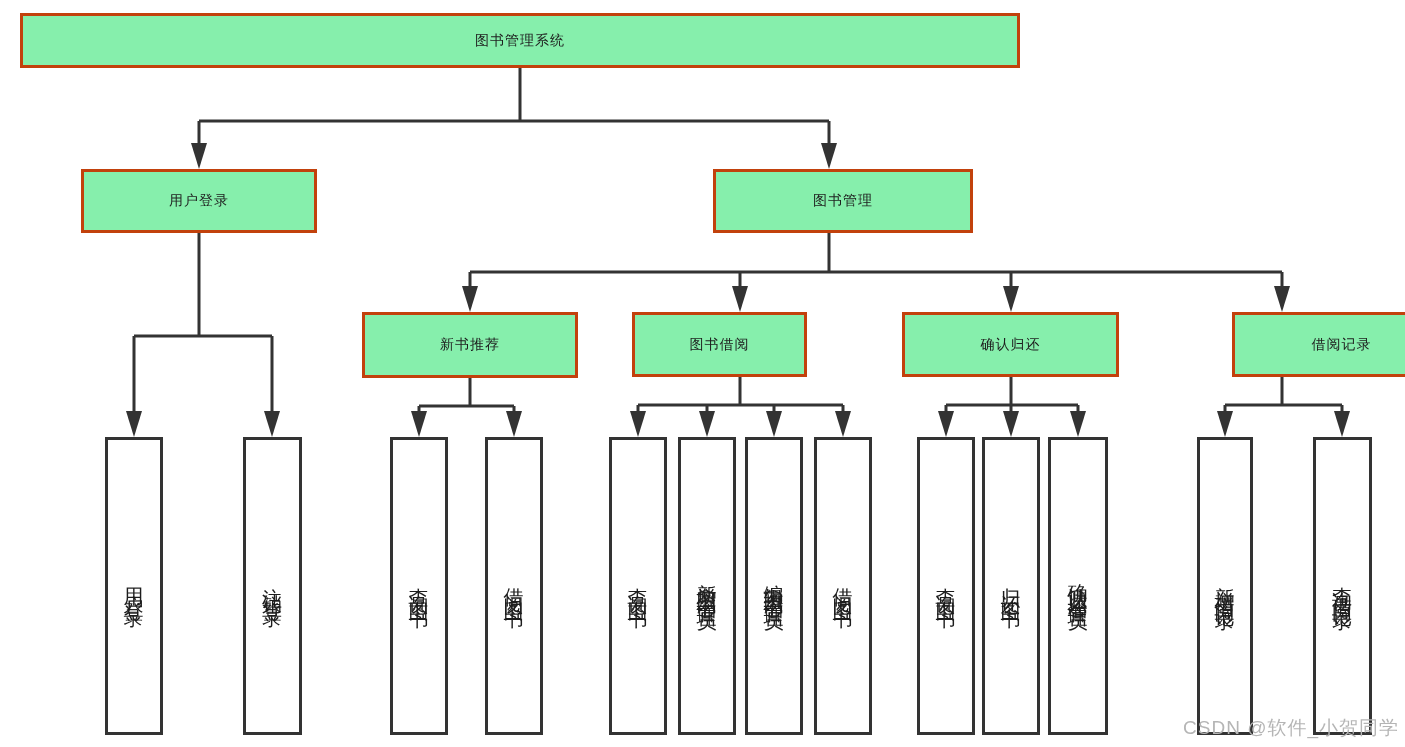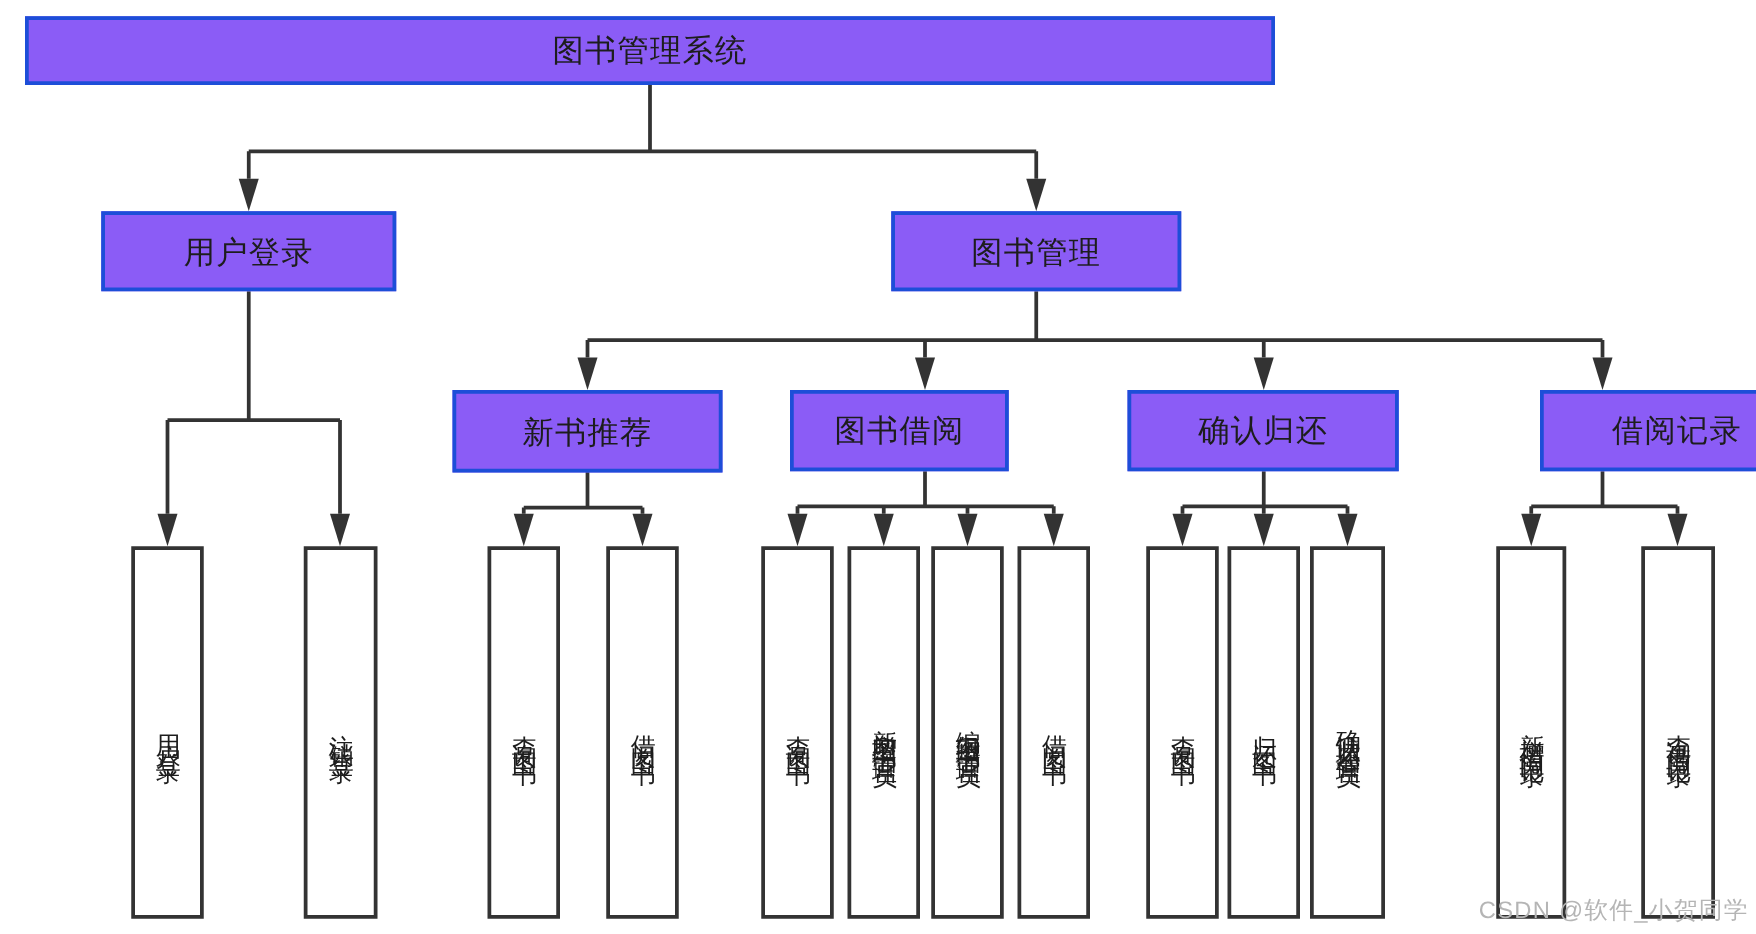--- a/index.html
+++ b/index.html
@@ -14,26 +14,26 @@
   }
   .wires {
     position: absolute;
     left: 0; top: 0;
     width: 1405px; height: 747px;
     pointer-events: none;
   }
   .box {
     position: absolute;
     box-sizing: border-box;
-    border: 3px solid #1d4ed8;
-    background: #8b5cf6;
+    border: 3px solid #c2410c;
+    background: #86efac;
     display: flex;
     align-items: center;
     justify-content: center;
-    font-size: 25px;
+    font-size: 14px;
     letter-spacing: 1px;
     white-space: nowrap;
   }
   .vbox {
     position: absolute;
     box-sizing: border-box;
     border: 3px solid #333333;
     background: #ffffff;
     display: flex;
     align-items: center;
@@ -95,21 +95,21 @@
       <polygon points="1003,411 1019,411 1011,437"></polygon>
       <polygon points="1070,411 1086,411 1078,437"></polygon>
       <polygon points="1217,411 1233,411 1225,437"></polygon>
       <polygon points="1334,411 1350,411 1342,437"></polygon>
     </g>
   </svg>
 
   <div class="box" style="left:20px; top:13px; width:1000px; height:55px;">图书管理系统</div>
 
   <div class="box" style="left:81px; top:169px; width:236px; height:64px;">用户登录</div>
-  <div class="box" style="left:713px; top:169px; width:232px; height:64px;">图书管理</div>
+  <div class="box" style="left:713px; top:169px; width:260px; height:64px;">图书管理</div>
 
   <div class="box" style="left:362px; top:312px; width:216px; height:66px;">新书推荐</div>
   <div class="box" style="left:632px; top:312px; width:175px; height:65px;">图书借阅</div>
   <div class="box" style="left:902px; top:312px; width:217px; height:65px;">确认归还</div>
   <div class="box" style="left:1232px; top:312px; width:219px; height:65px;">借阅记录</div>
 
   <div class="vbox" style="left:105px; top:437px; width:58px; height:298px;">用户登录</div>
   <div class="vbox" style="left:243px; top:437px; width:59px; height:298px;">注销登录</div>
 
   <div class="vbox" style="left:390px; top:437px; width:58px; height:298px;">查询图书</div>

